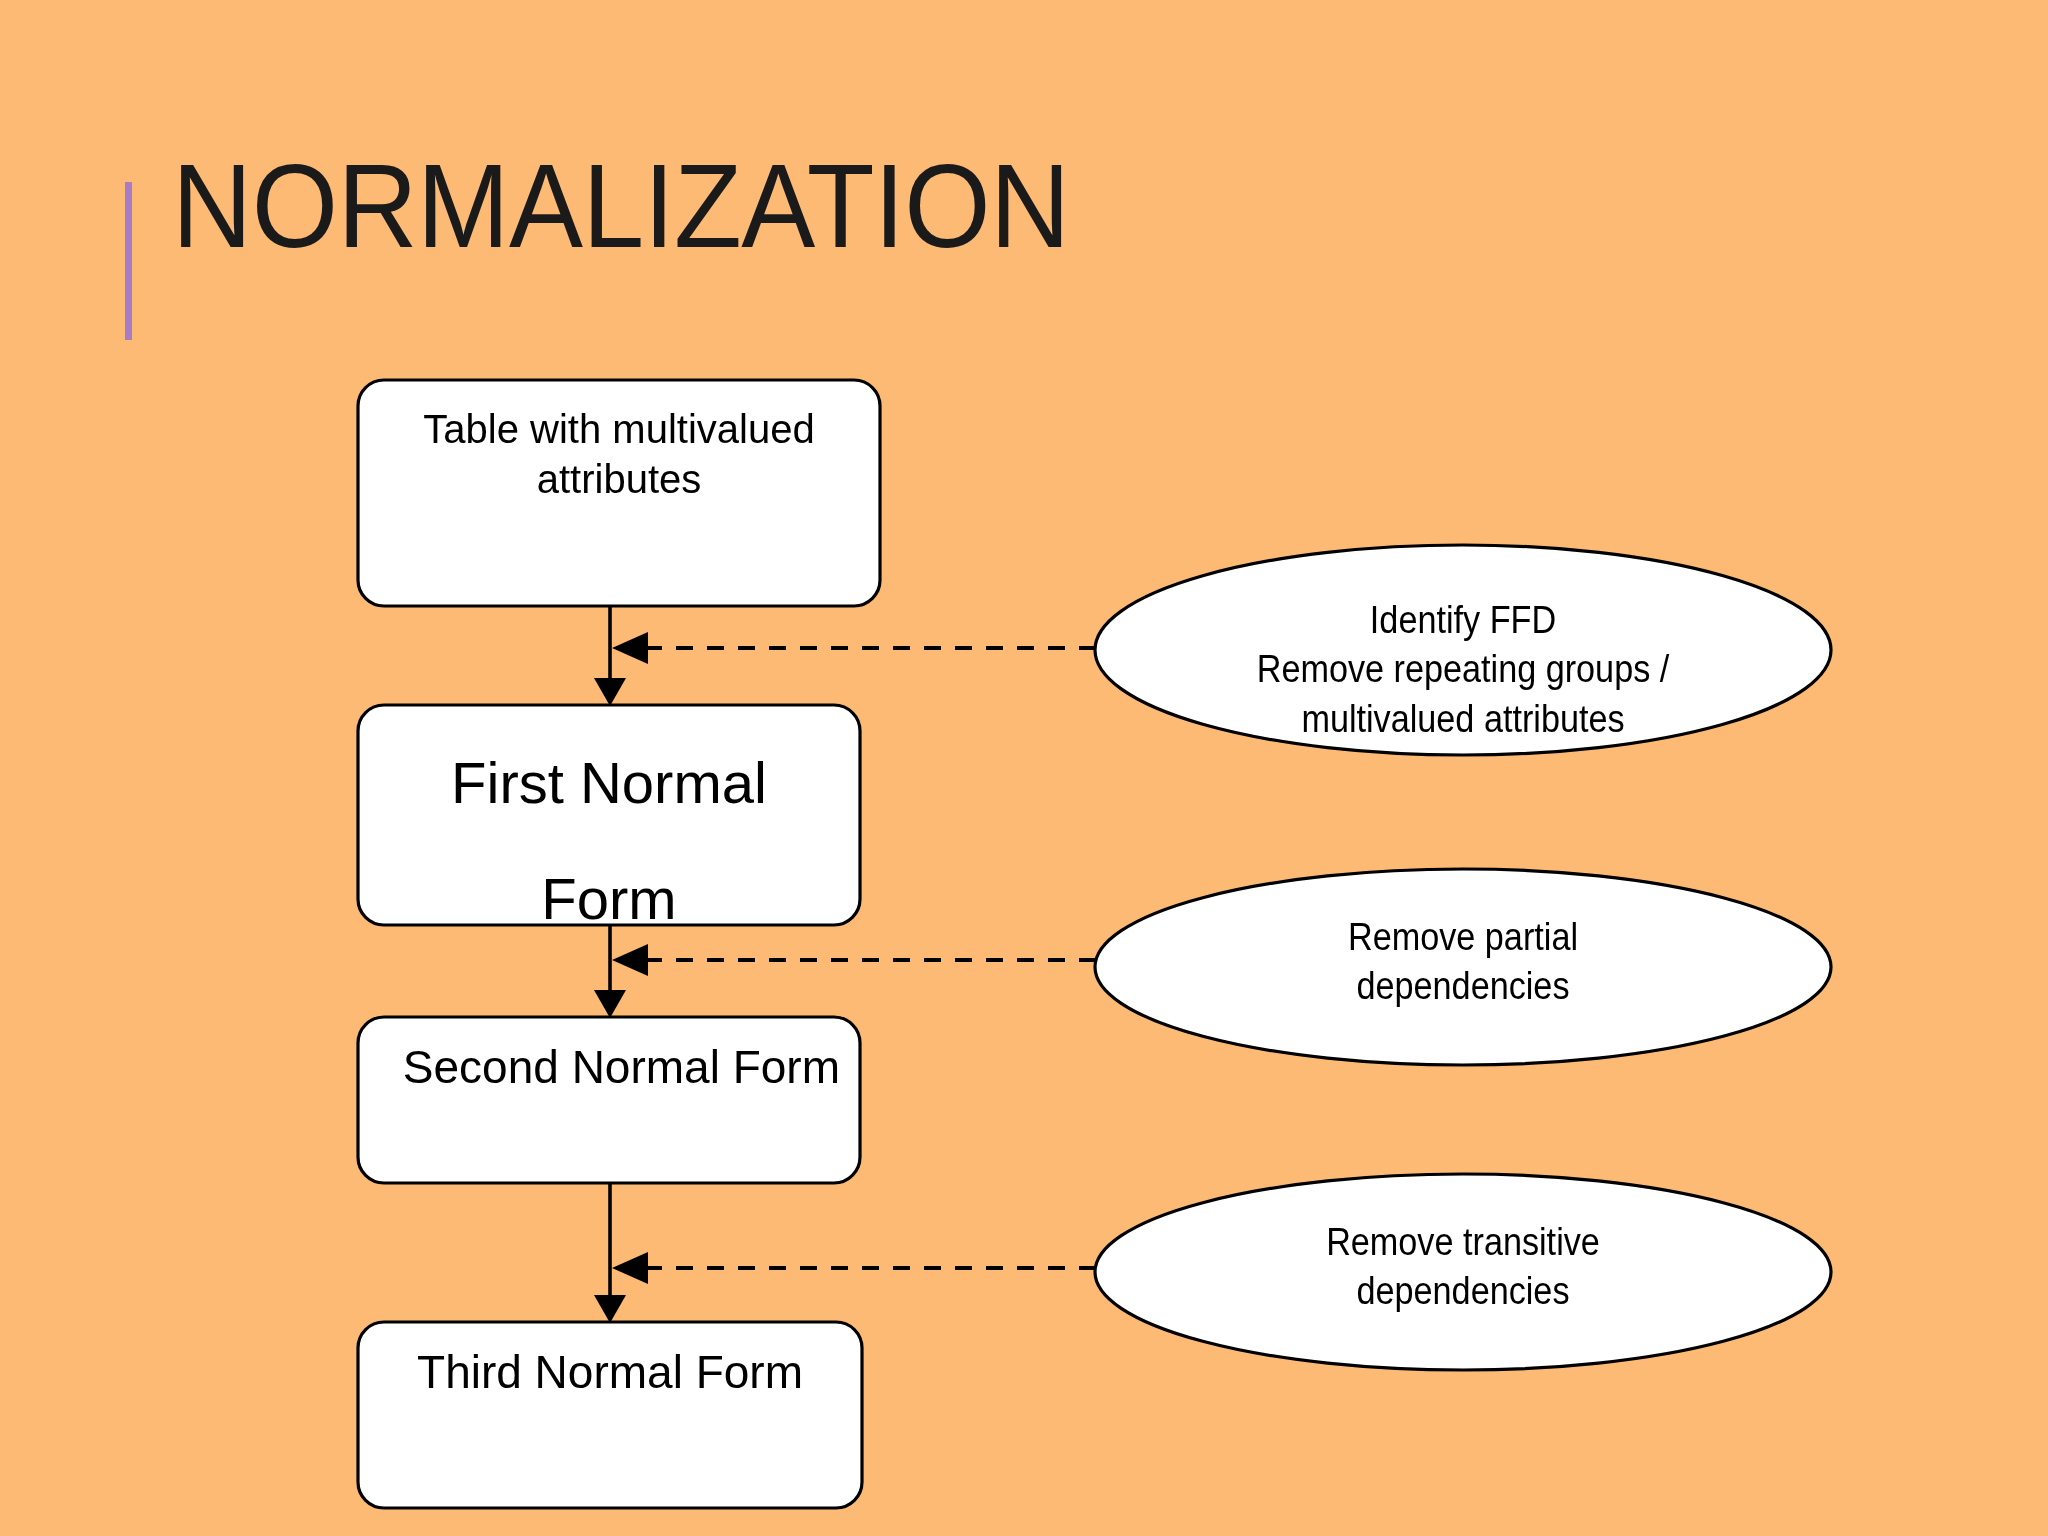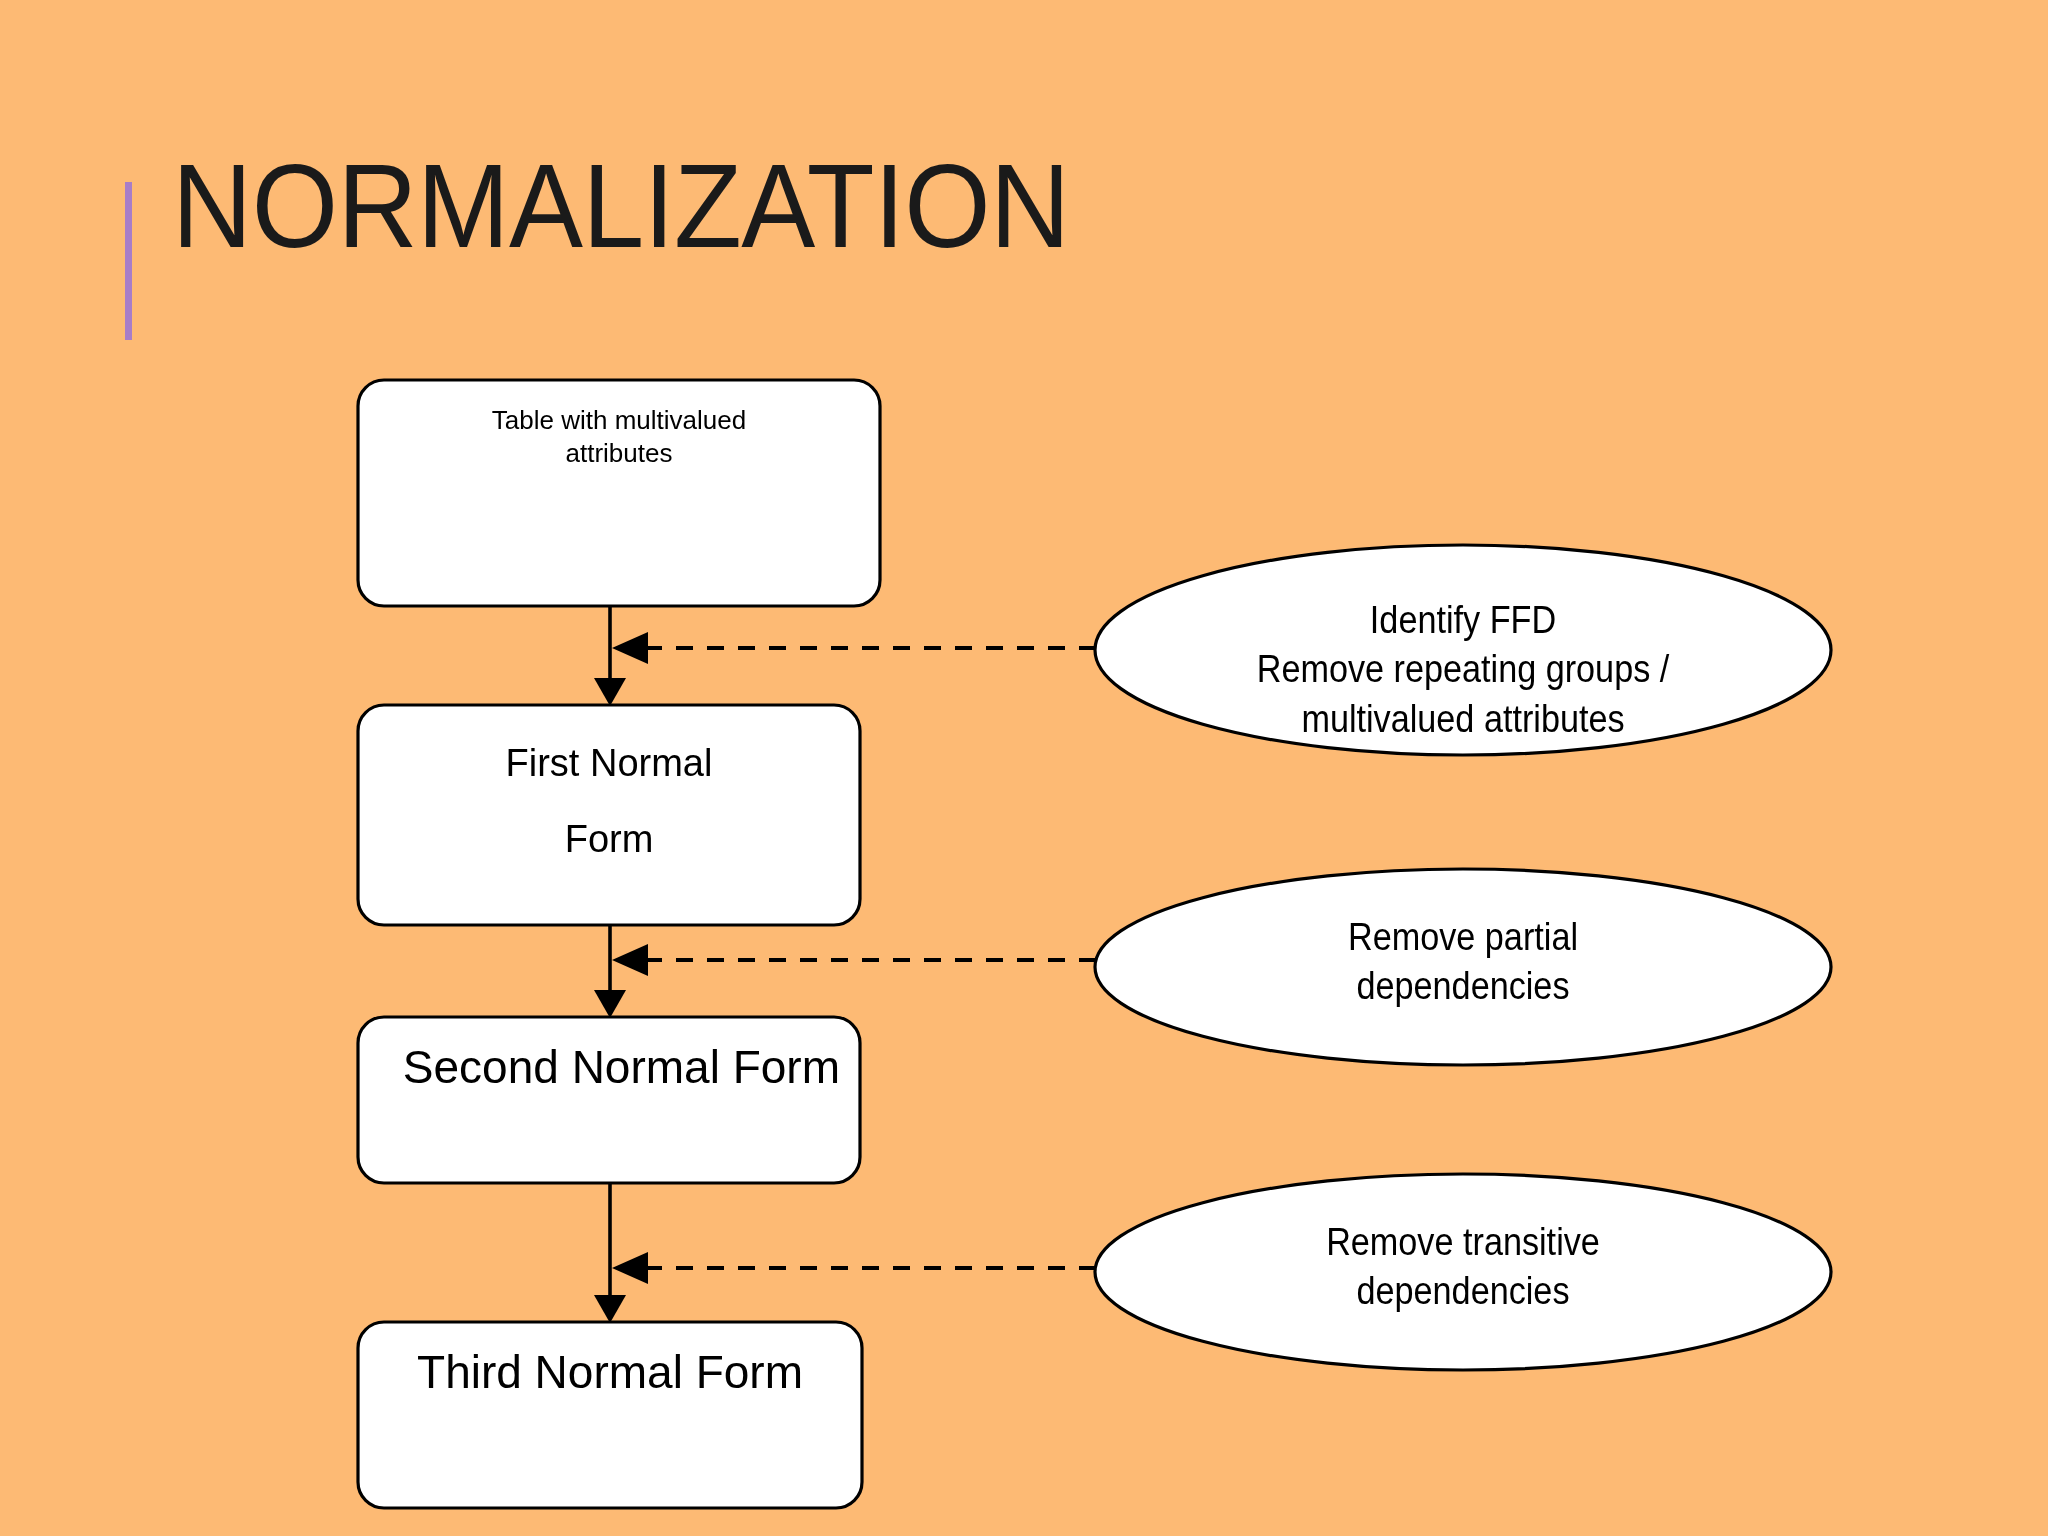--- a/index.html
+++ b/index.html
@@ -85,26 +85,26 @@
   
   .node-text {
     position: absolute;
     text-align: center;
     font-family: "Liberation Sans", sans-serif;
     color: #000000;
     white-space: pre-line;
   }
 
   .box-text {
-    font-size: 26px;
+    font-size: 40px;
     line-height: 1.25;
   }
 
   .box-text.big {
-    font-size: 38px;
+    font-size: 58px;
     line-height: 2.0;
   }
 
   .box-text.single {
     font-size: 46px;
     line-height: 1.2;
   }
 
   .ellipse-text {
     font-size: 38px;

